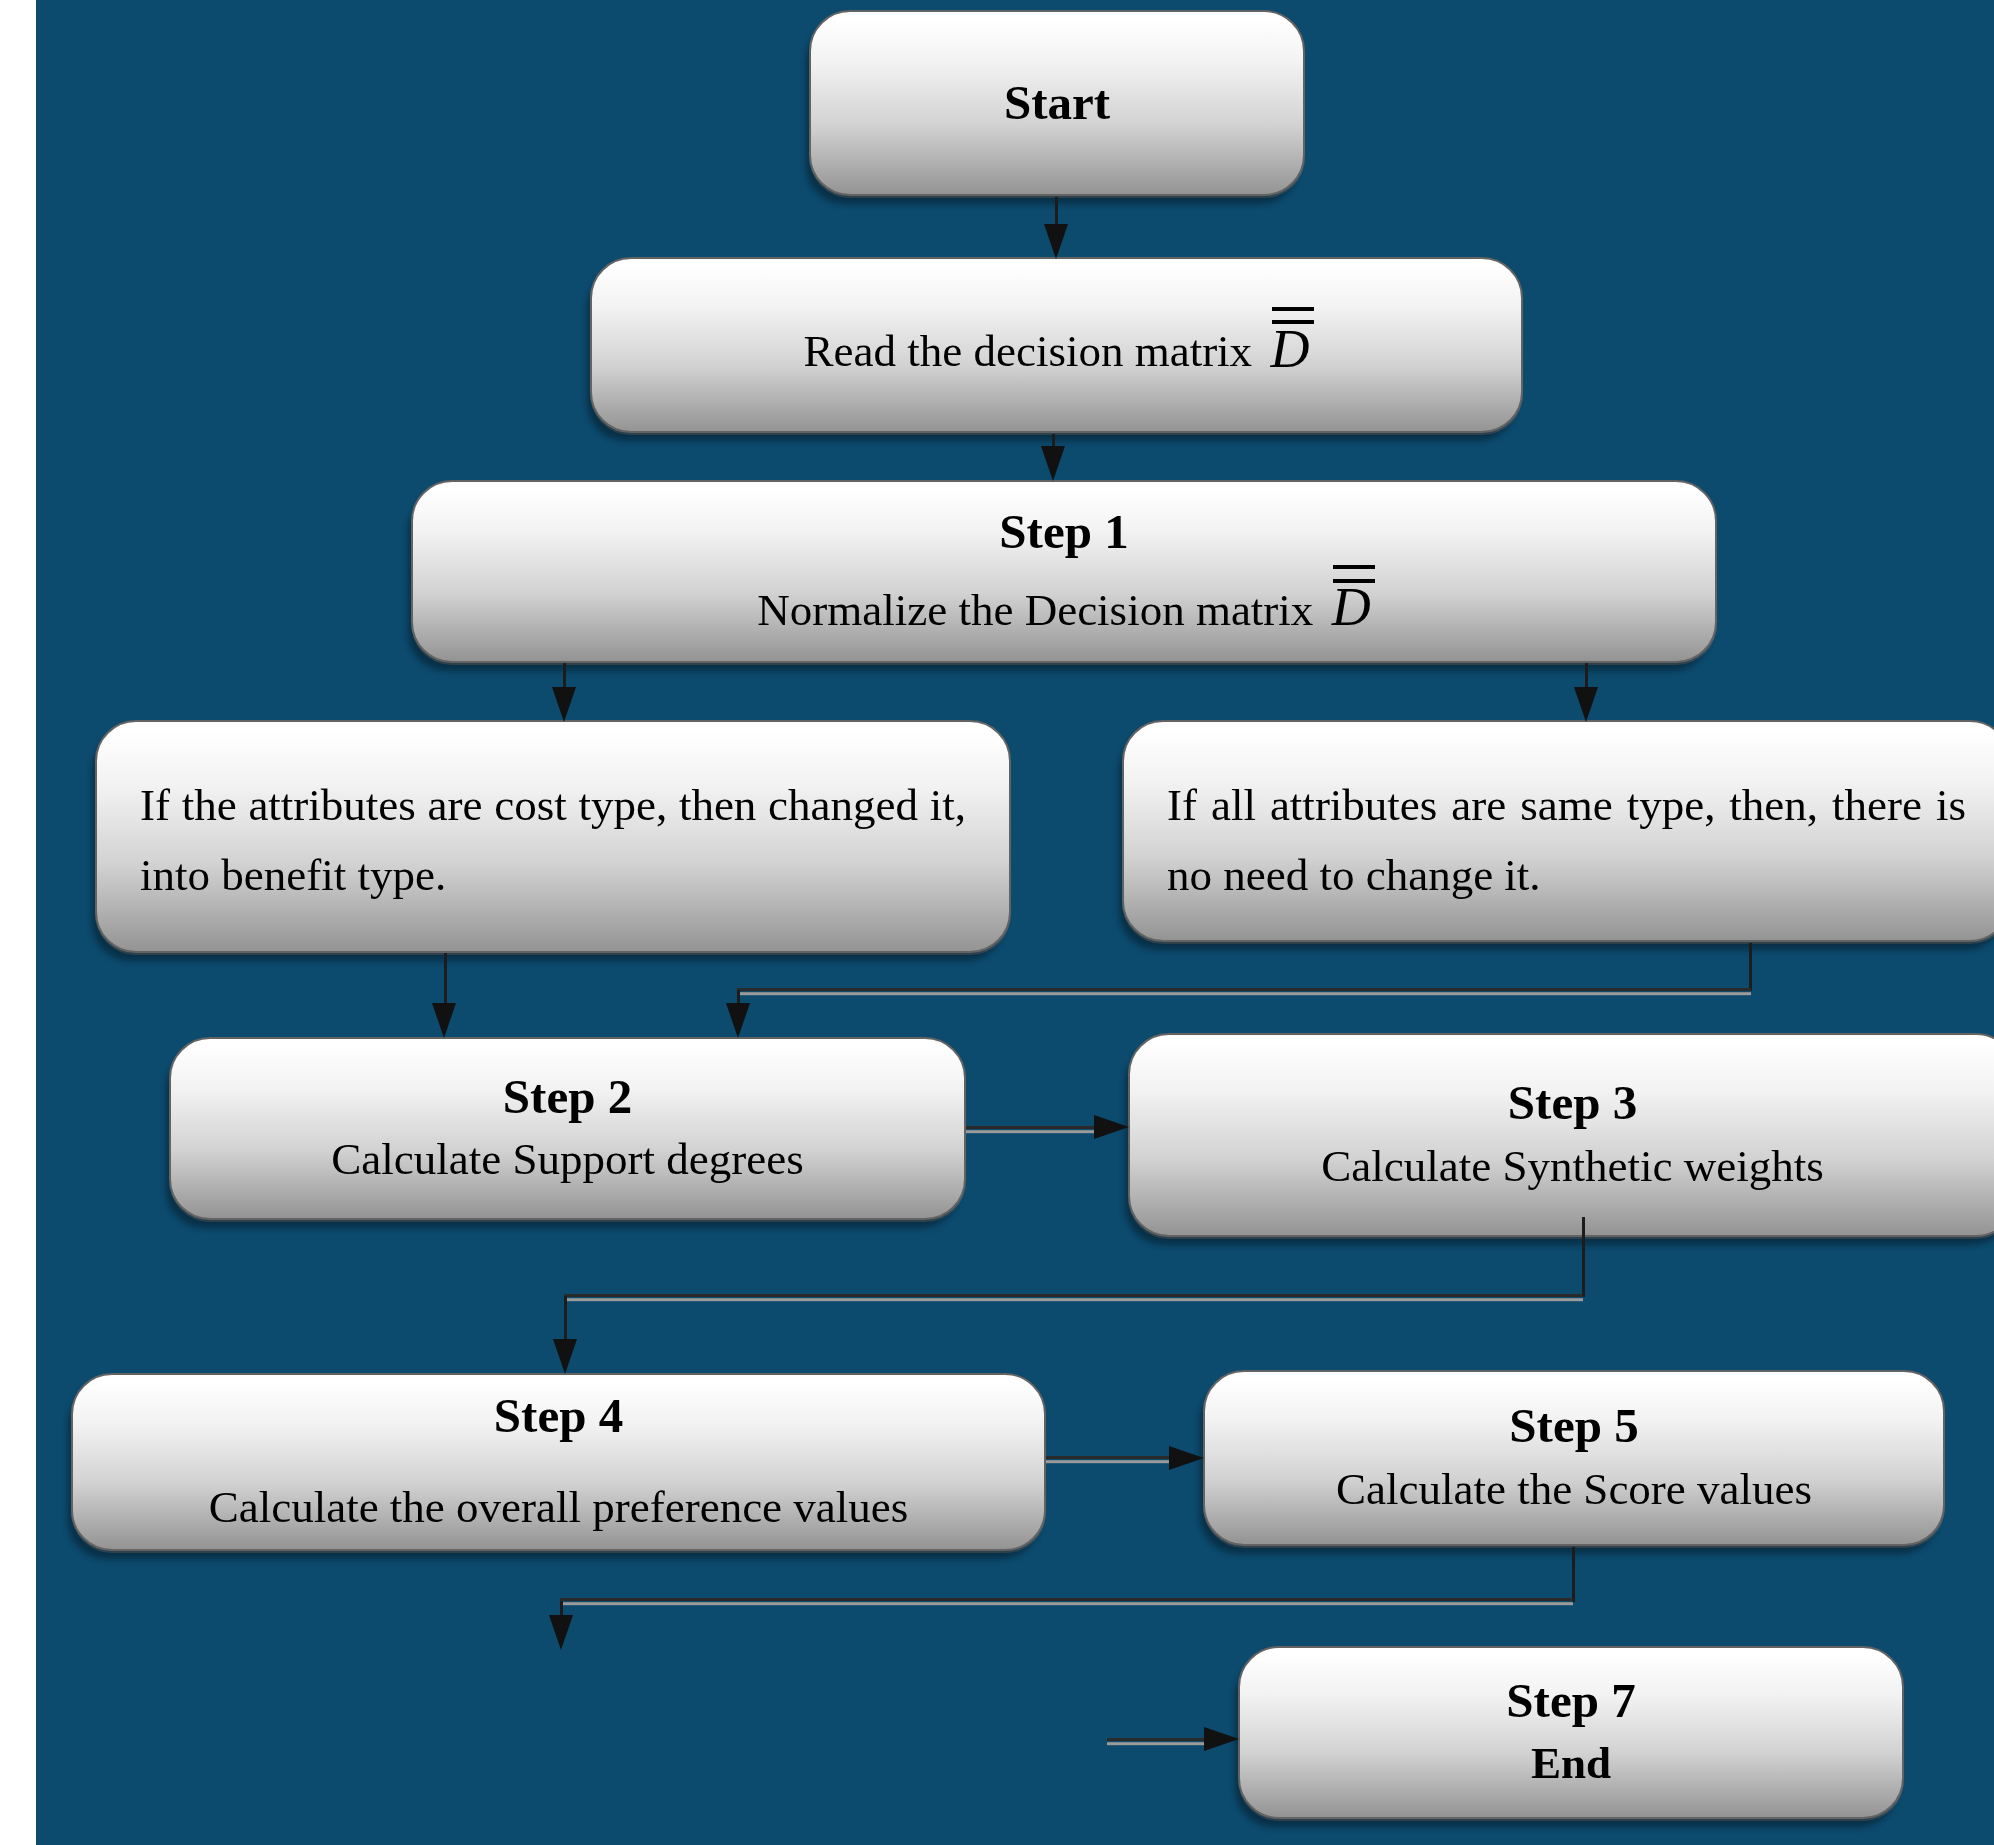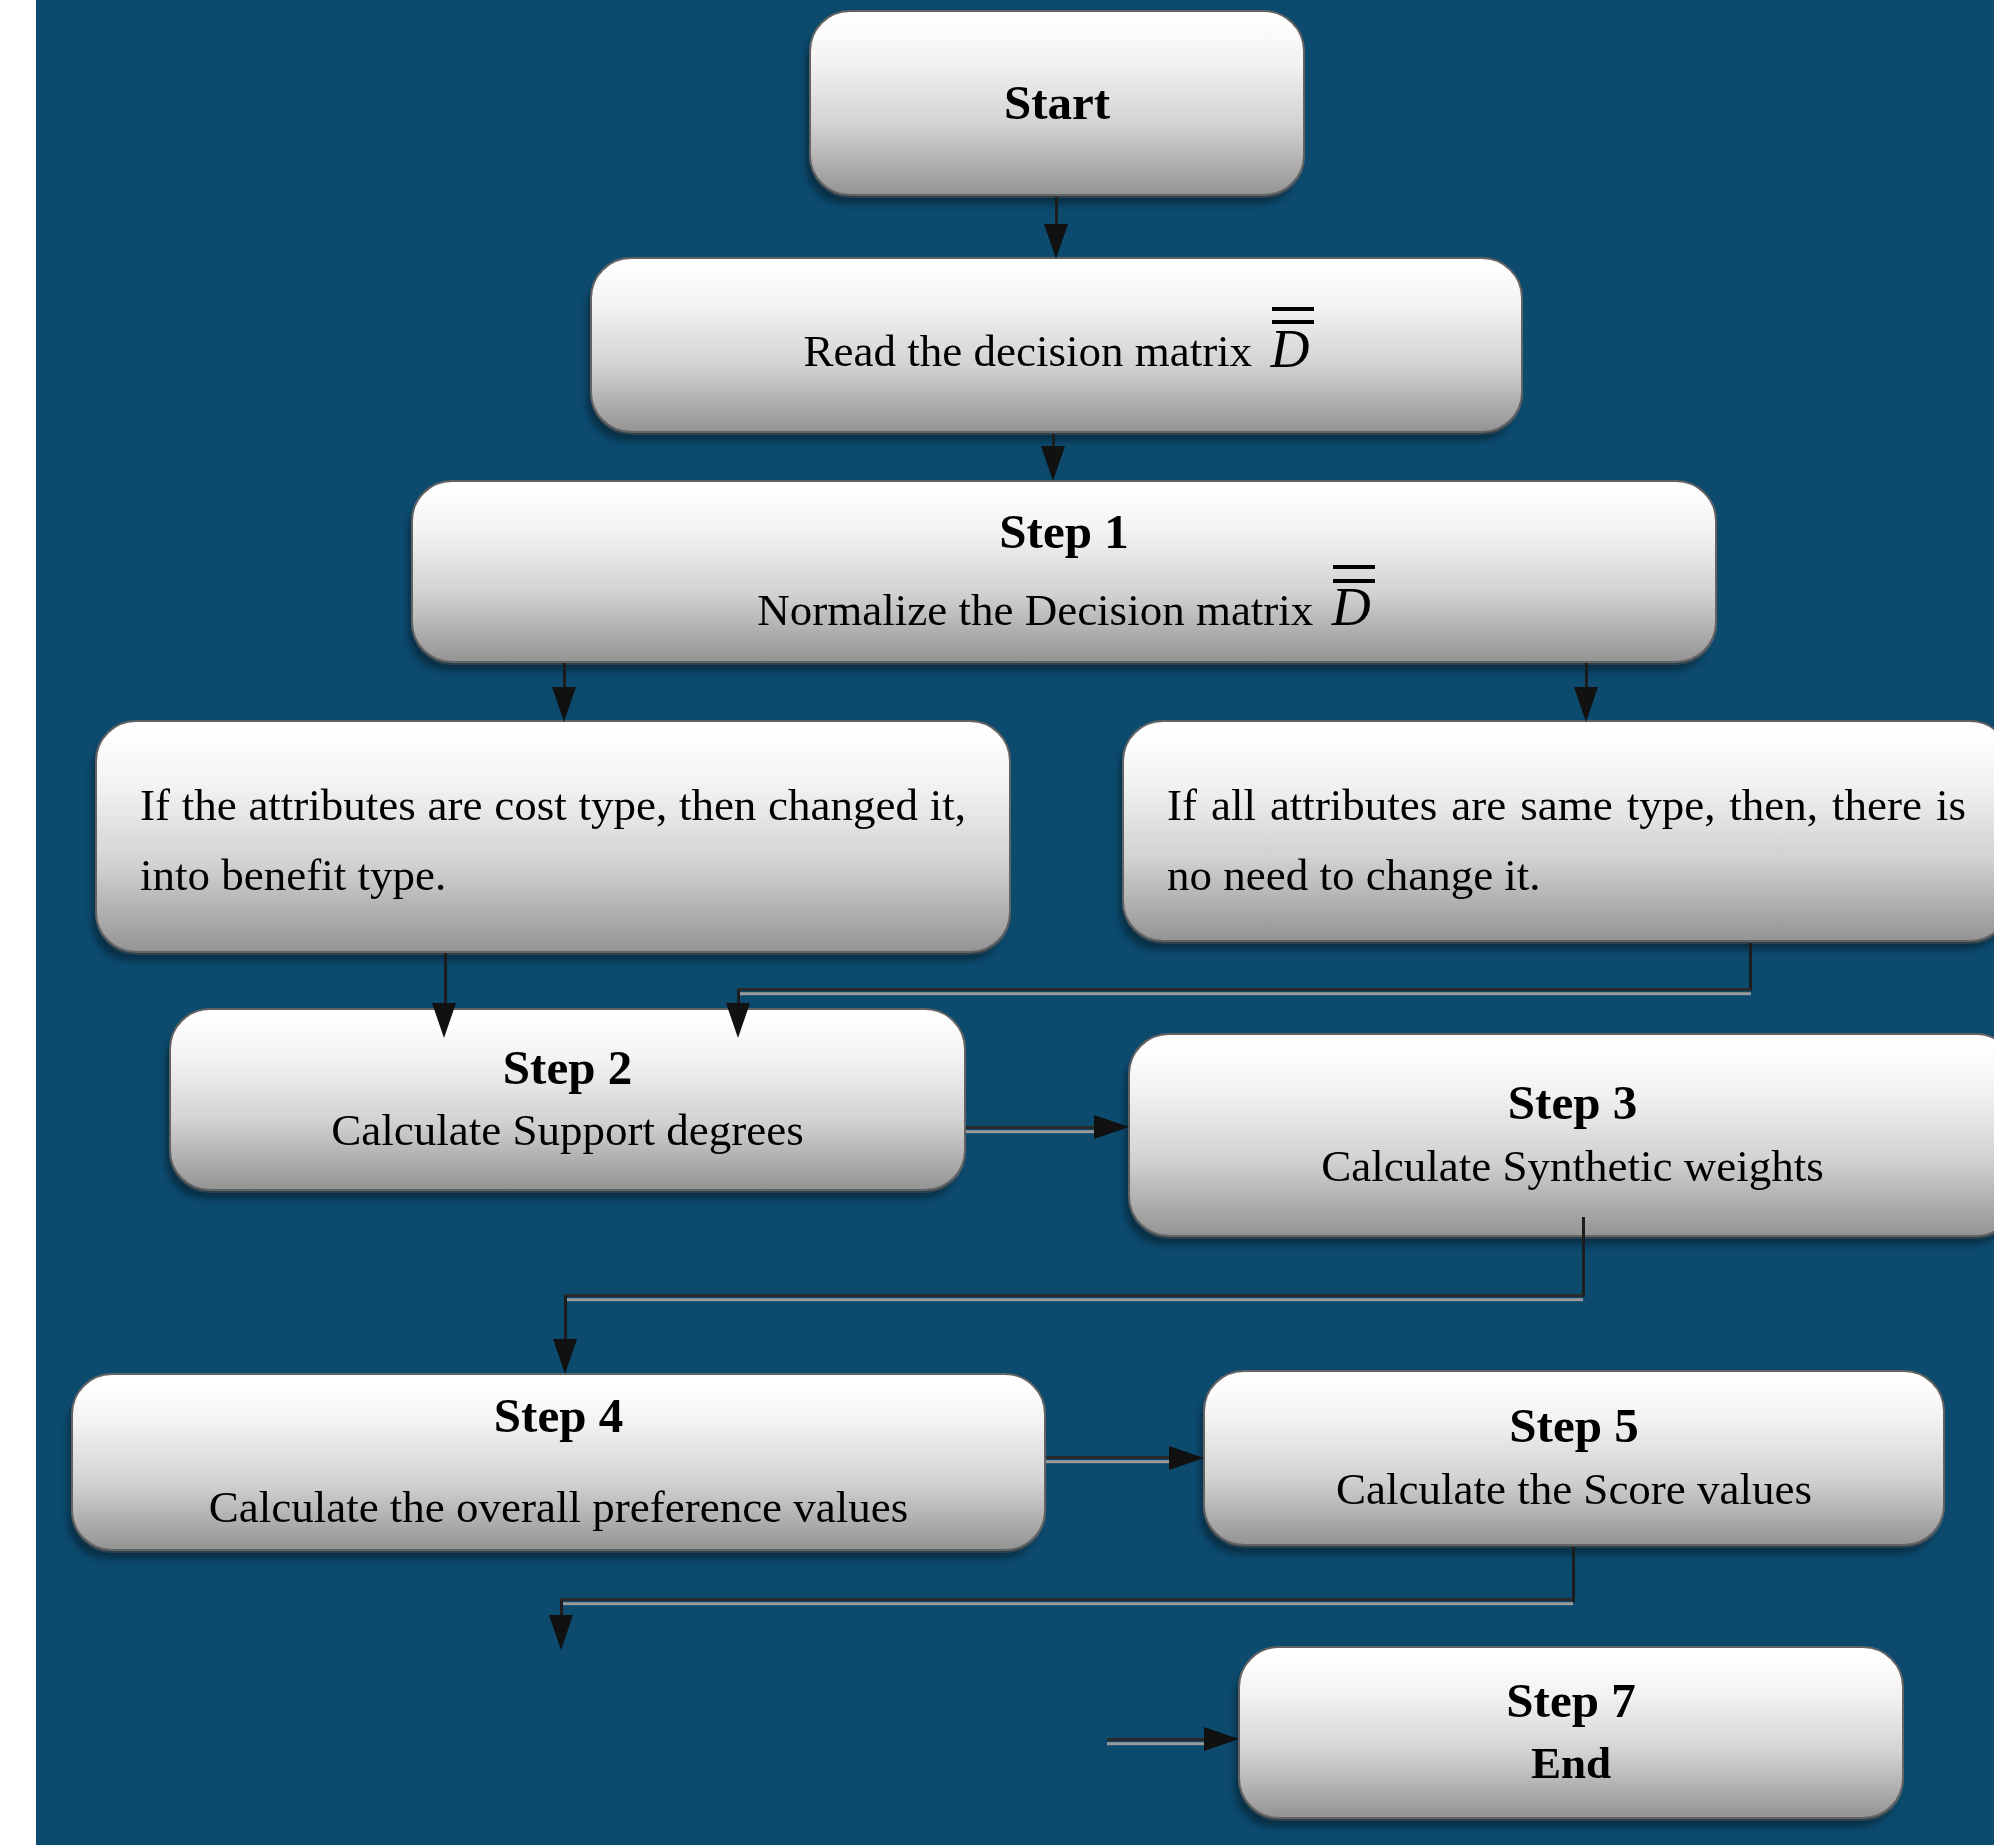--- a/index.html
+++ b/index.html
@@ -63,21 +63,21 @@
   </div>
 
   <div class="node justified" style="left:59px;top:720px;width:916px;height:233px;">
     <div class="para">If the attributes are cost type, then changed it, into benefit type.</div>
   </div>
 
   <div class="node justified" style="left:1086px;top:720px;width:889px;height:222px;">
     <div class="para">If all attributes are same type, then, there is no need to change it.</div>
   </div>
 
-  <div class="node" style="left:133px;top:1008px;width:797px;height:183px;">
+  <div class="node" style="left:133px;top:1037px;width:797px;height:183px;">
     <div class="title">Step 2</div>
     <div class="line">Calculate Support degrees</div>
   </div>
 
   <div class="node" style="left:1092px;top:1033px;width:889px;height:204px;">
     <div class="title">Step 3</div>
     <div class="line">Calculate Synthetic weights</div>
   </div>
 
   <div class="node" style="left:35px;top:1373px;width:975px;height:178px;gap:29px;">

